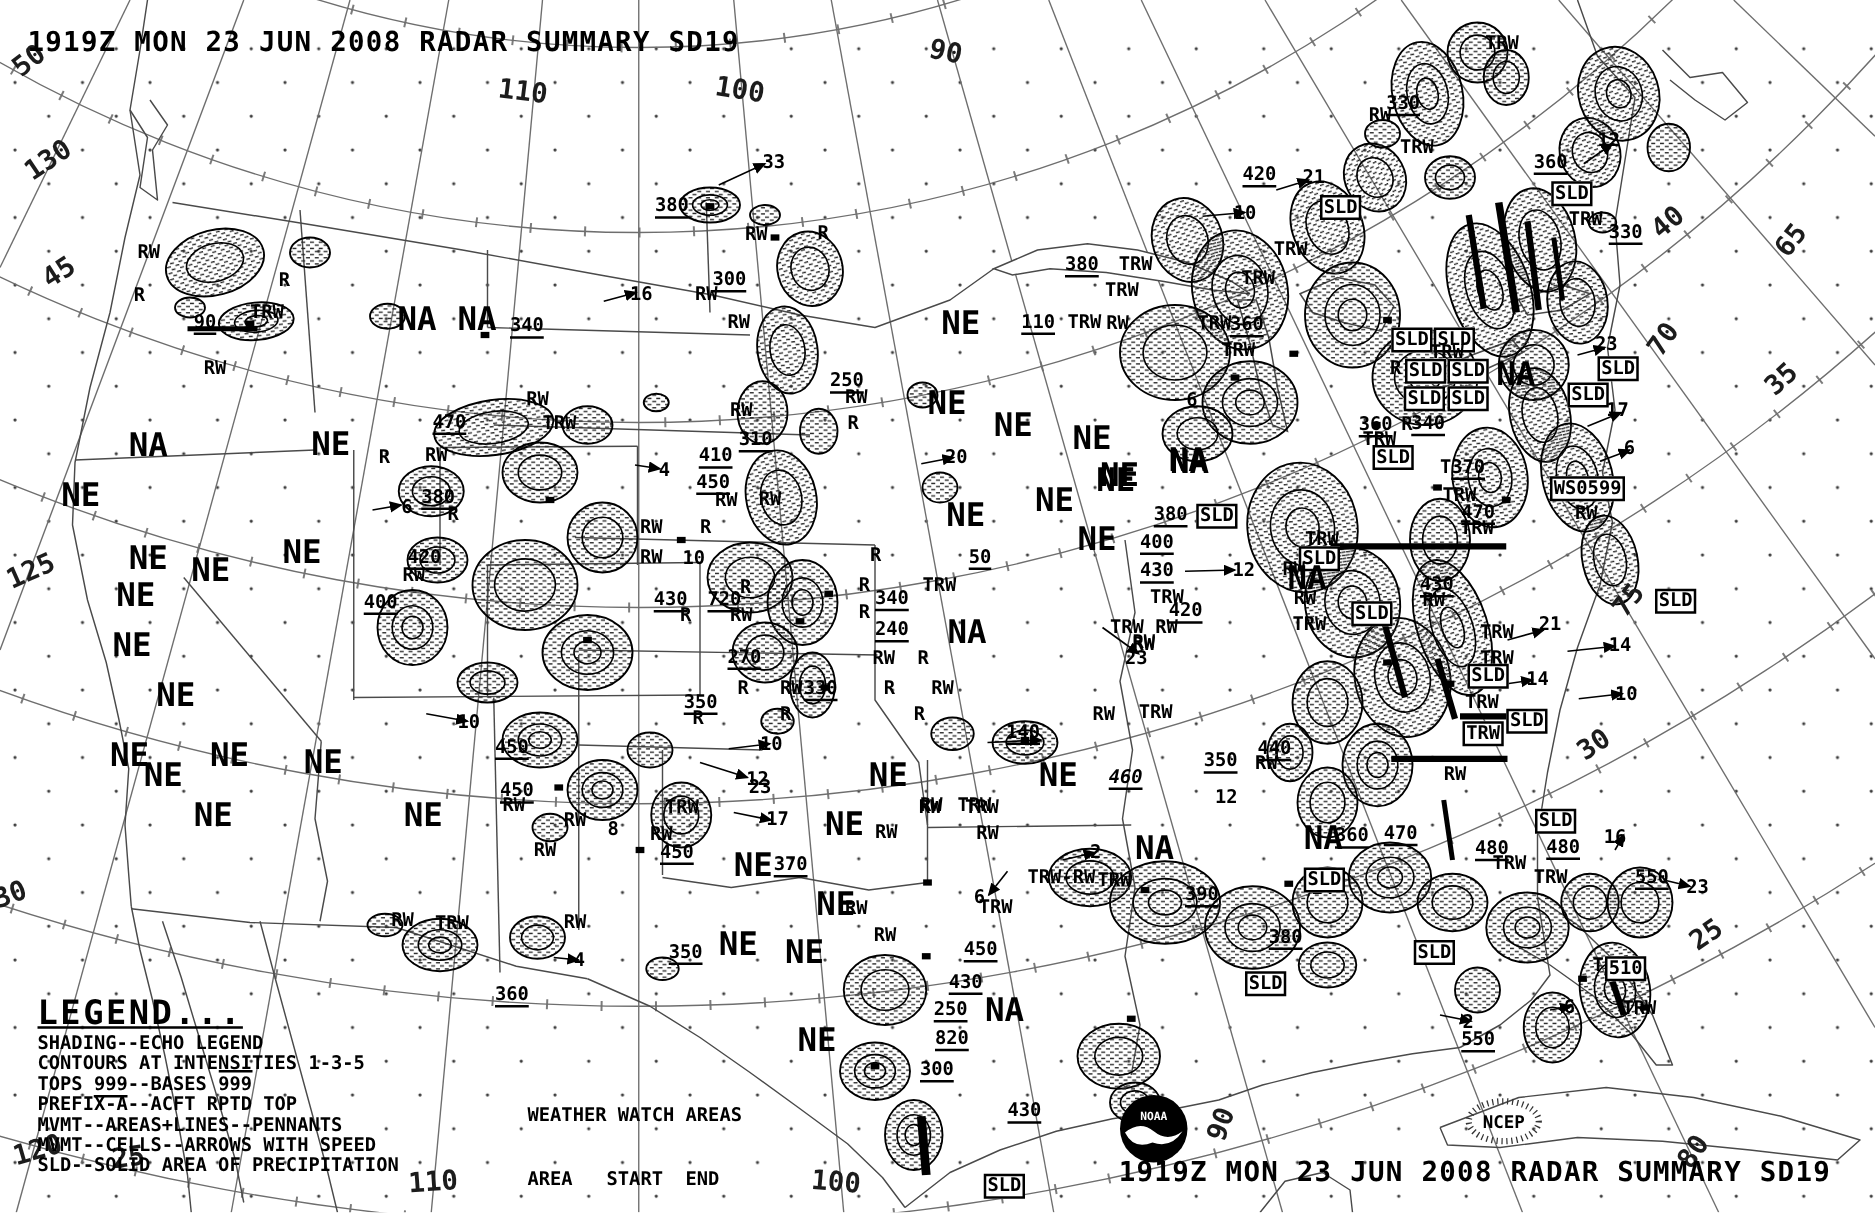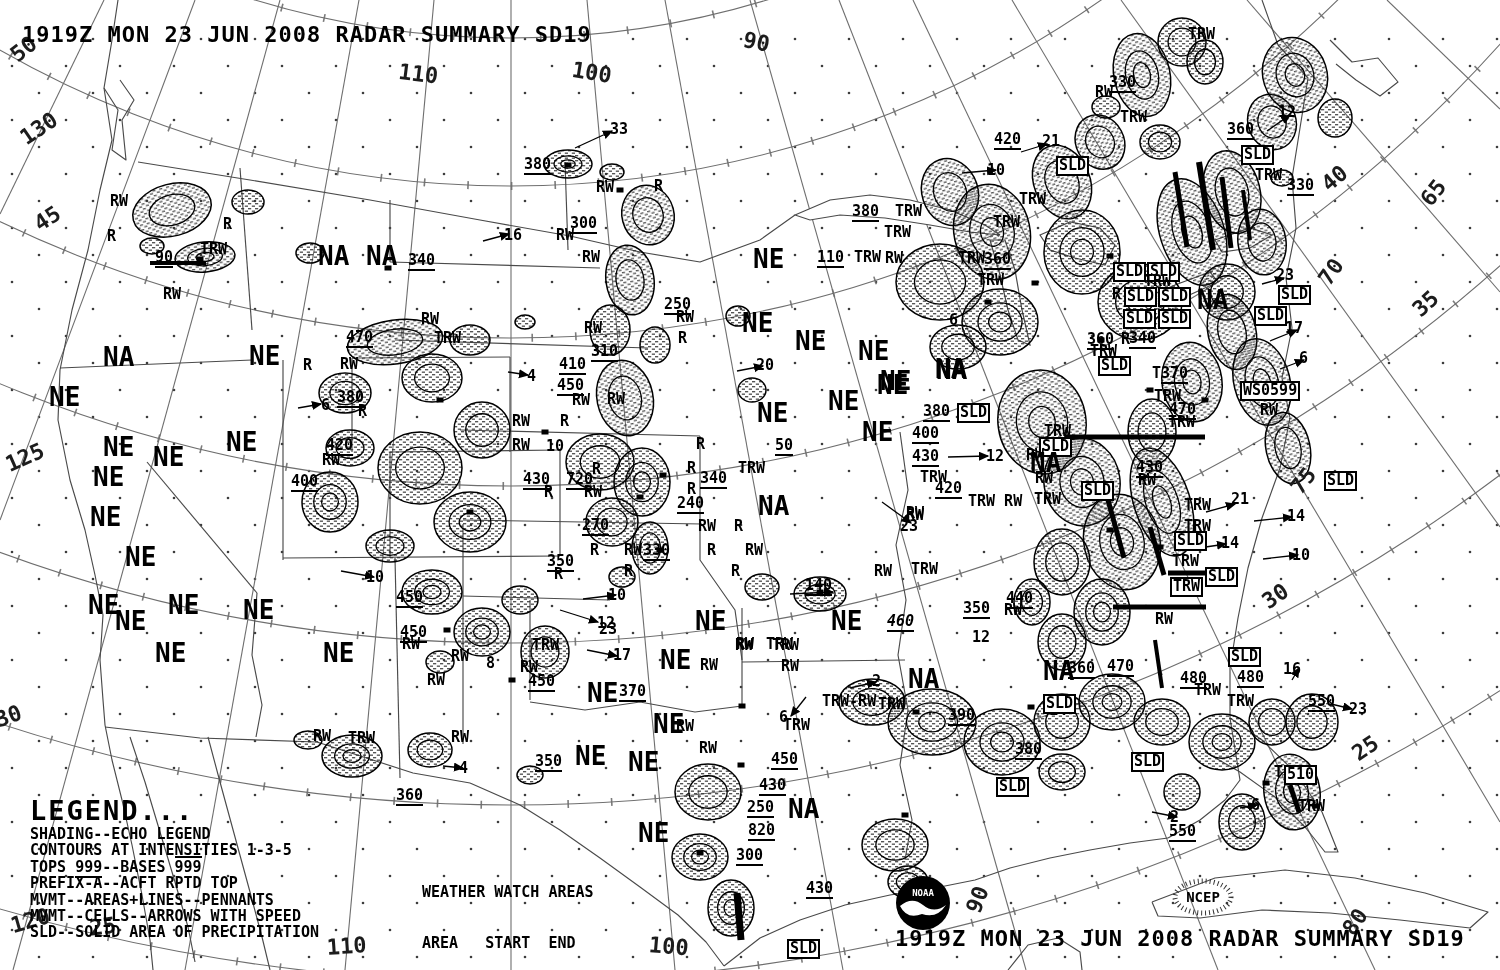--- a/index.html
+++ b/index.html
@@ -10,21 +10,21 @@
   .hdr{position:absolute;left:95px;top:0px;font:bold 13.5px "DejaVu Sans Mono",monospace;white-space:pre;}
   .title{position:absolute;font:bold 22px "DejaVu Sans Mono",monospace;white-space:pre;letter-spacing:1px;}
   .title.tl{left:22px;top:22px;}
   .title.br{left:895px;top:926px;}
   .ml{position:absolute;font:bold 15px "DejaVu Sans Mono",monospace;line-height:1.05;white-space:pre;transform-origin:left top;}
   .ml.u{border-bottom:2.5px solid #000;}
   .ml.x{border:2px solid #000;background:#fff;padding:0 1px;}
   .ml.b{font-size:26px;}
   .ml.g{font-size:22px;color:#1c1c1c;}
   .legend{position:absolute;left:30px;top:795px;}
-  .legend .lt{font:bold 27px "DejaVu Sans Mono",monospace;letter-spacing:2px;}
+  .legend .lt{font:bold 27px "DejaVu Sans Mono",monospace;letter-spacing:2px;text-decoration:underline;}
   .legend .ll{font:bold 15px "DejaVu Sans Mono",monospace;line-height:16.4px;white-space:pre;}
   .legend .ll .u{border-bottom:2px solid #000;}
   .legend .ll .o{border-top:2px solid #000;}
   .watch{position:absolute;left:422px;top:850px;font:bold 15px "DejaVu Sans Mono",monospace;line-height:17px;white-space:pre;}
   .agency{position:absolute;left:880px;top:865px;width:420px;height:80px;}
   .agency .t1{position:absolute;left:95px;top:14px;font:bold 15px "DejaVu Sans Mono",monospace;white-space:pre;}
   .agency .t2{position:absolute;left:78px;top:32px;font:bold 15px "DejaVu Sans Mono",monospace;white-space:pre;}
 </style>
 </head>
 <body>
@@ -702,21 +702,21 @@
       <div class="ml u" style="left: 775px; top: 438px;">50</div>
       <div class="ml " style="left: 738px; top: 461px;">TRW</div>
       <div class="ml " style="left: 592px; top: 462px;">R</div>
       <div class="ml " style="left: 687px; top: 461px;">R</div>
       <div class="ml u" style="left: 700px; top: 471px;">340</div>
       <div class="ml u" style="left: 523px; top: 472px;">430</div>
       <div class="ml u" style="left: 566px; top: 472px;">720</div>
       <div class="ml " style="left: 544px; top: 485px;">R</div>
       <div class="ml " style="left: 584px; top: 485px;">RW</div>
       <div class="ml " style="left: 687px; top: 482px;">R</div>
-      <div class="ml u" style="left: 677px; top: 496px;">240</div>
+      <div class="ml u" style="left: 700px; top: 496px;">240</div>
       <div class="ml b" style="left: 758px; top: 493px;">NA</div>
       <div class="ml u" style="left: 582px; top: 518px;">270</div>
       <div class="ml " style="left: 698px; top: 519px;">RW</div>
       <div class="ml " style="left: 734px; top: 519px;">R</div>
       <div class="ml " style="left: 906px; top: 508px;">RW</div>
       <div class="ml " style="left: 900px; top: 519px;">23</div>
       <div class="ml " style="left: 590px; top: 543px;">R</div>
       <div class="ml " style="left: 624px; top: 543px;">RW</div>
       <div class="ml u" style="left: 643px; top: 543px;">330</div>
       <div class="ml " style="left: 707px; top: 543px;">R</div>
@@ -801,21 +801,21 @@
       <div class="ml " style="left: 986px; top: 449px;">12</div>
       <div class="ml " style="left: 1044px; top: 424px;">TRW</div>
       <div class="ml x" style="left: 1039px; top: 437px;">SLD</div>
       <div class="ml " style="left: 1026px; top: 448px;">RW</div>
       <div class="ml b" style="left: 1030px; top: 450px;">NA</div>
       <div class="ml " style="left: 1035px; top: 471px;">RW</div>
       <div class="ml " style="left: 1034px; top: 492px;">TRW</div>
       <div class="ml x" style="left: 1081px; top: 481px;">SLD</div>
       <div class="ml " style="left: 920px; top: 470px;">TRW</div>
       <div class="ml u" style="left: 935px; top: 481px;">420</div>
-      <div class="ml " style="left: 968px; top: 494px;">TRW RW</div>
+      <div class="ml " style="left: 888px; top: 494px;">TRW RW</div>
       <div class="ml " style="left: 906px; top: 506px;">RW</div>
       <div class="ml u" style="left: 1136px; top: 460px;">430</div>
       <div class="ml " style="left: 1138px; top: 473px;">RW</div>
       <div class="ml " style="left: 1184px; top: 498px;">TRW</div>
       <div class="ml " style="left: 1231px; top: 492px;">21</div>
       <div class="ml x" style="left: 1324px; top: 471px;">SLD</div>
       <div class="ml " style="left: 1184px; top: 519px;">TRW</div>
       <div class="ml x" style="left: 1174px; top: 531px;">SLD</div>
       <div class="ml " style="left: 1287px; top: 509px;">14</div>
       <div class="ml " style="left: 1221px; top: 536px;">14</div>

